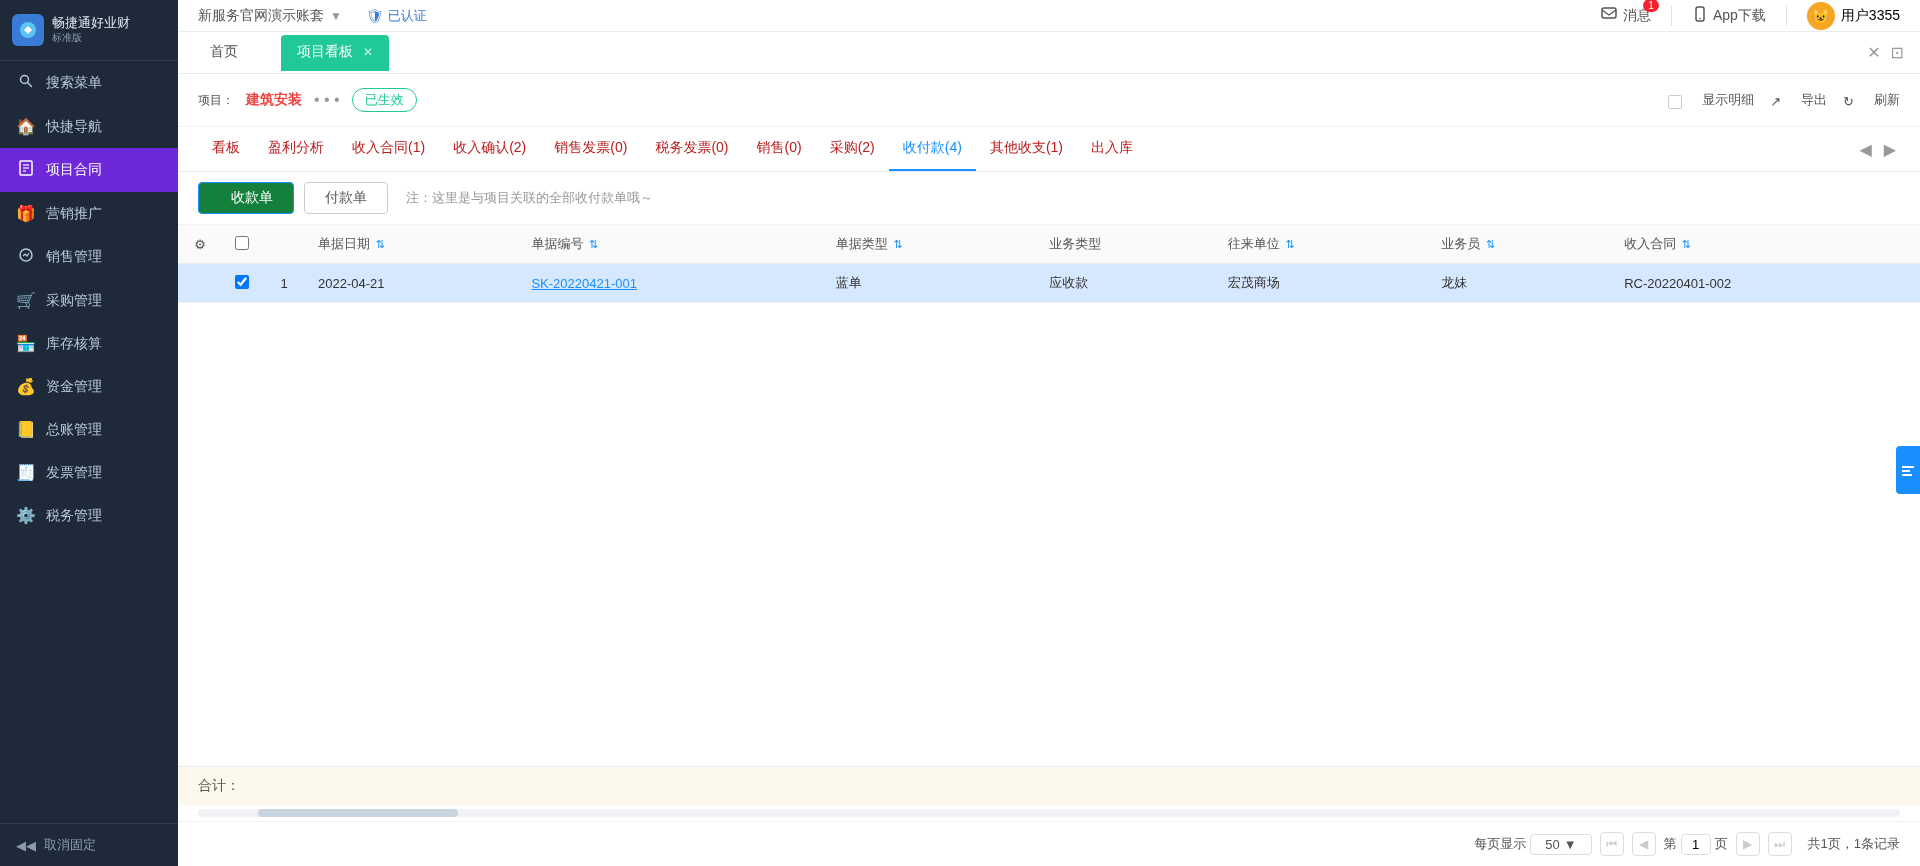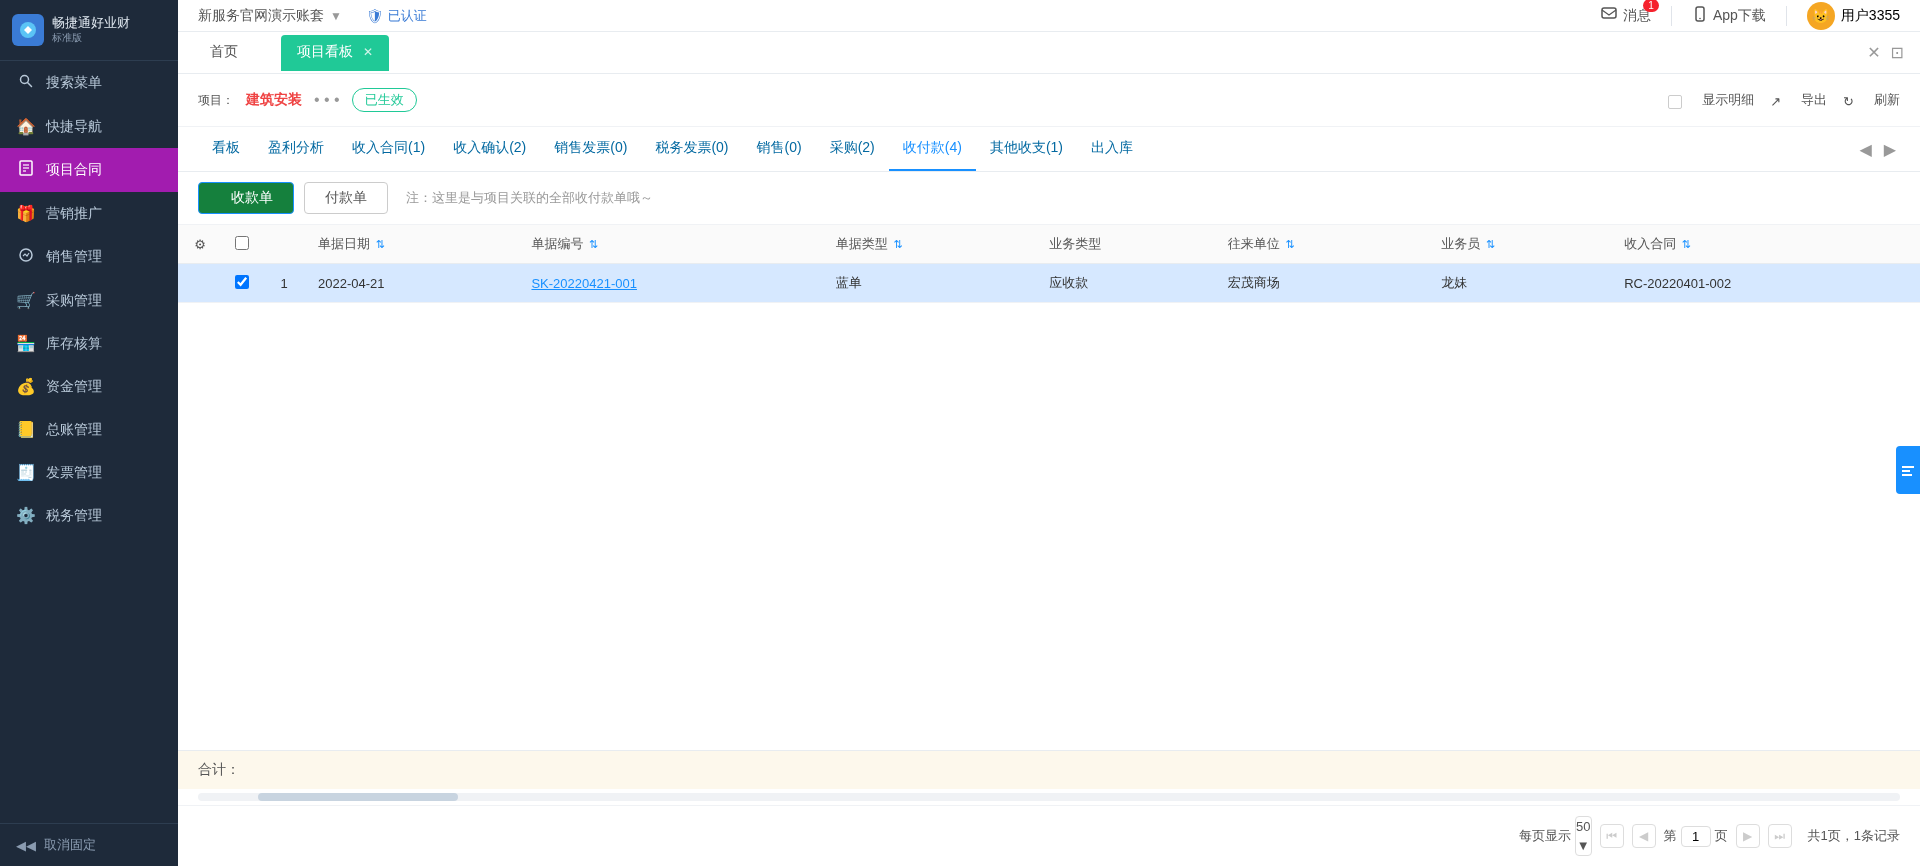--- a/index.html
+++ b/index.html
@@ -39,21 +39,21 @@
     .sidebar-item {
       display: flex;
       align-items: center;
       padding: 12px 16px;
       cursor: pointer;
       gap: 10px;
       color: #b8c8d8;
       font-size: 14px;
       transition: background 0.2s;
     }
-    .sidebar-item.active { background: #a21caf; color: white; }
+    .sidebar-item.active { background: #6d28d9; color: white; }
     .sidebar-item-icon { font-size: 16px; width: 20px; text-align: center; flex-shrink: 0; }
 
     .sidebar-bottom {
       padding: 12px 16px;
       border-top: 1px solid #2d3d50;
       color: #8a9bb0;
       font-size: 13px;
       cursor: pointer;
       display: flex;
       align-items: center;
@@ -215,21 +215,21 @@
       display: flex;
       align-items: center;
       padding: 0 20px;
       border-bottom: 1px solid #e8ecf0;
       flex-shrink: 0;
       overflow: hidden;
     }
     .sub-tab {
       padding: 12px 14px;
       font-size: 14px;
-      color: #0369a1;
+      color: #b91c1c;
       cursor: pointer;
       white-space: nowrap;
       border-bottom: 2px solid transparent;
     }
     .sub-tab.active {
       color: #1890ff;
       border-bottom: 2px solid #1890ff;
       font-weight: 500;
     }
     .sub-tab-arrow {
@@ -349,27 +349,26 @@
     .page-size-select {
       display: flex;
       align-items: center;
       gap: 4px;
       font-size: 13px;
       color: #555;
     }
     .page-size-box {
       border: 1px solid #ddd;
       border-radius: 4px;
-      padding: 2px 0;
+      padding: 2px 14px;
       display: flex;
       align-items: center;
       gap: 4px;
       cursor: pointer;
       font-size: 13px;
-      flex-direction: column;
     }
     .page-nav-btn {
       width: 24px; height: 24px;
       display: flex; align-items: center; justify-content: center;
       border: 1px solid #ddd;
       border-radius: 4px;
       cursor: pointer;
       color: #555;
       font-size: 12px;
       background: white;

